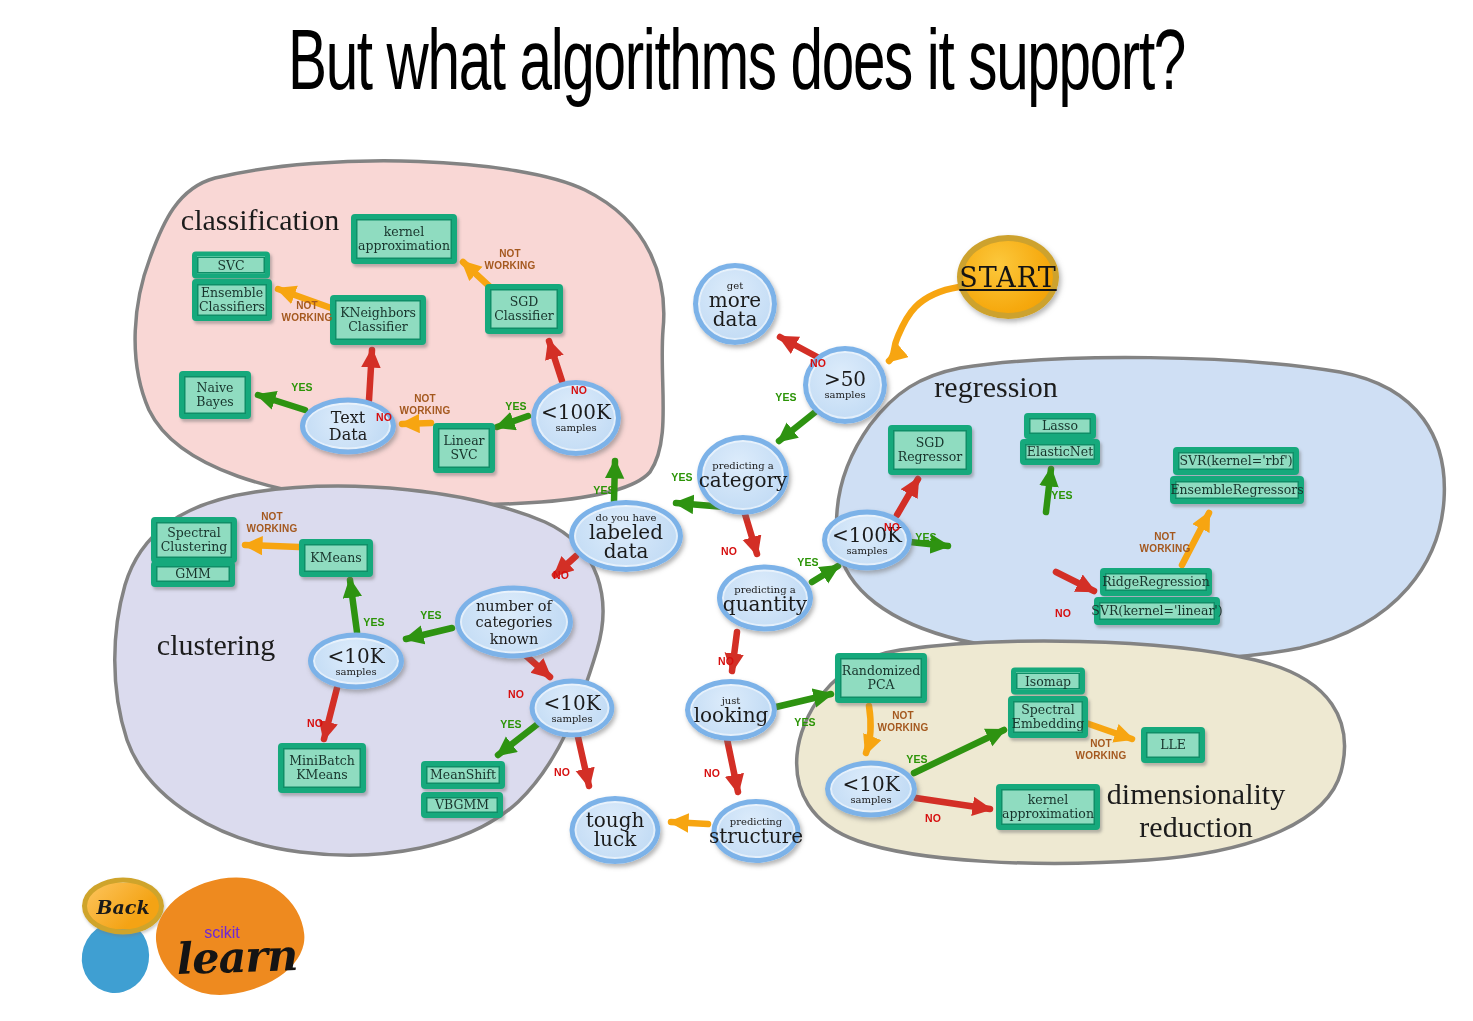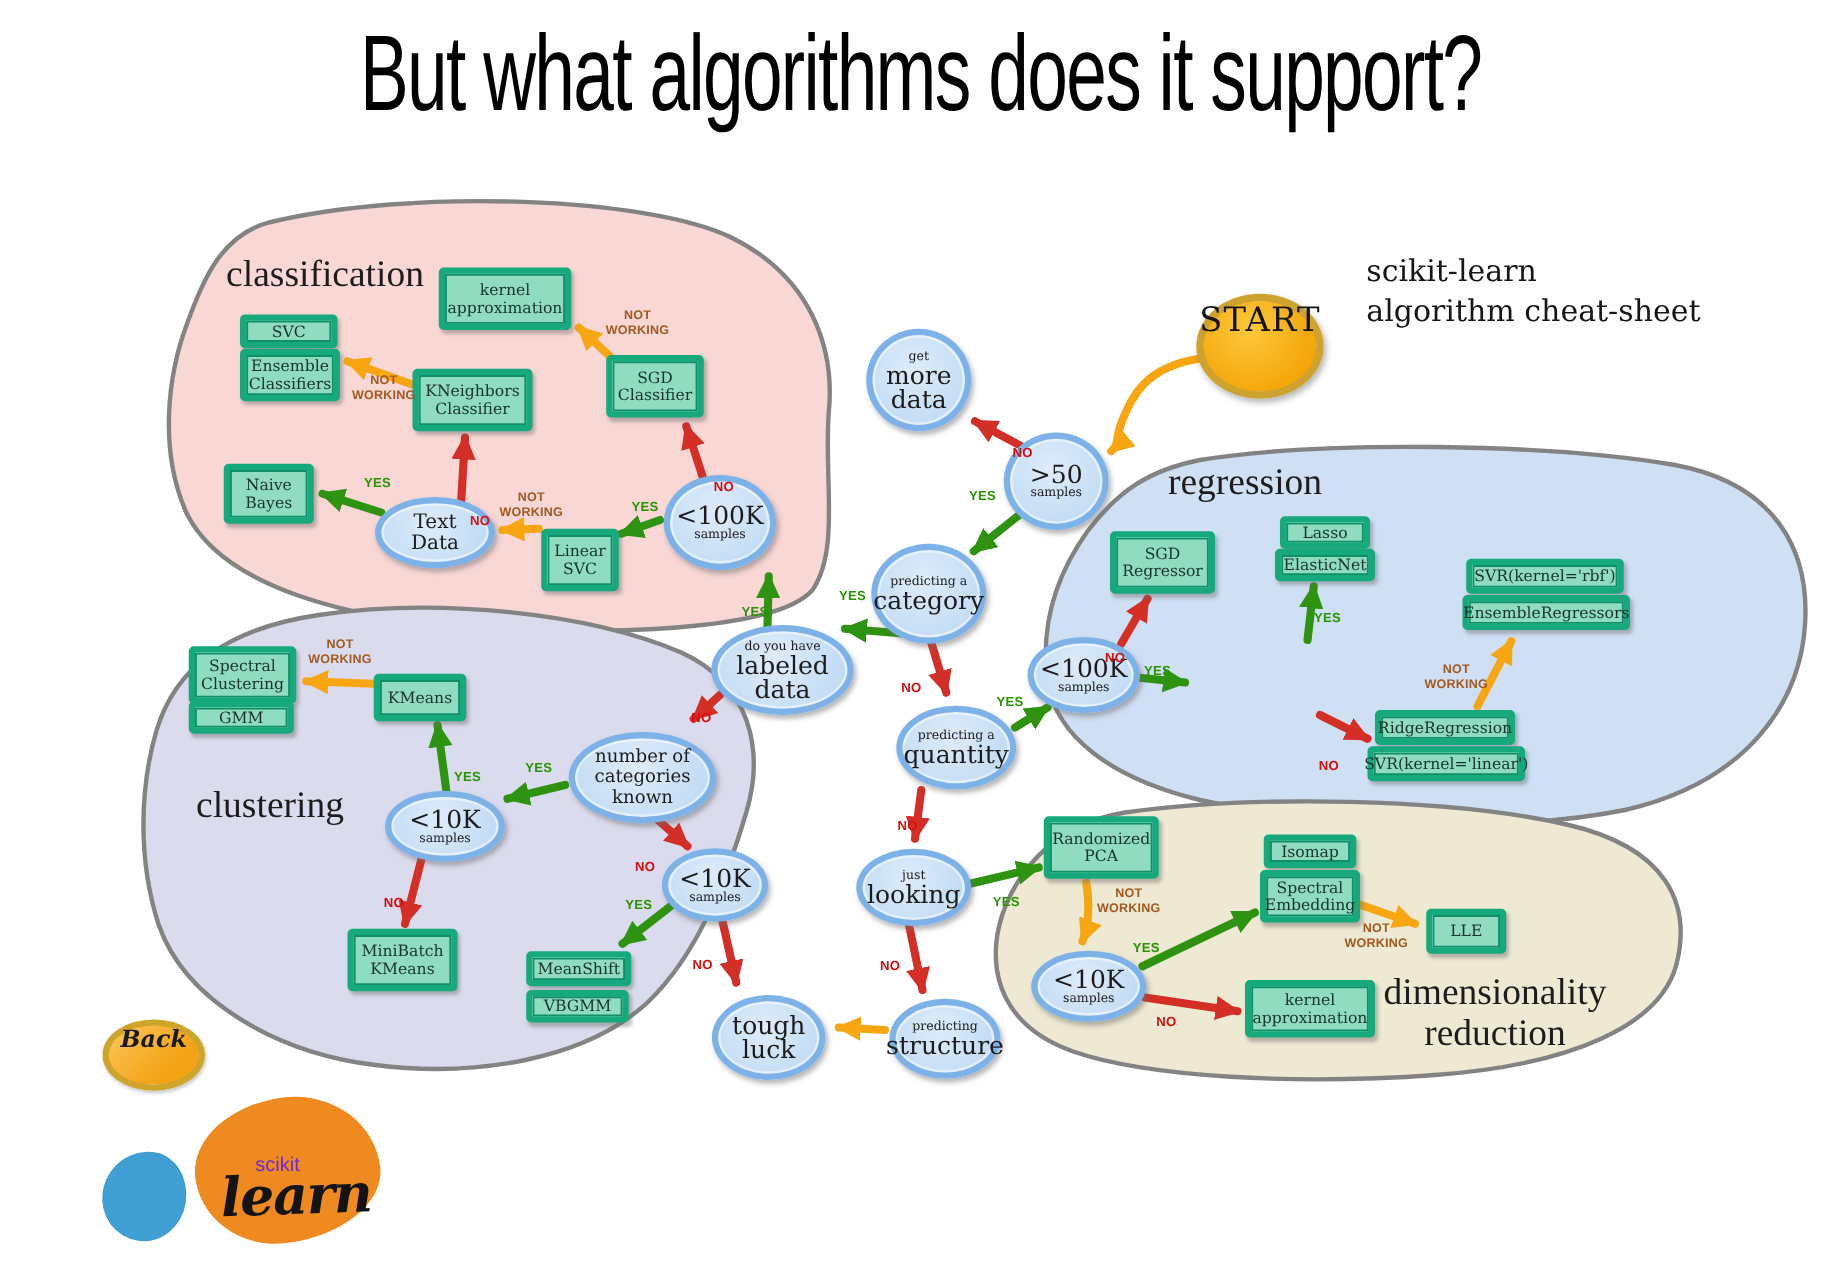--- a/index.html
+++ b/index.html
@@ -40,51 +40,49 @@
             font-family:"Liberation Sans", sans-serif; font-weight:bold; font-size:10.5px;
             text-align:center; white-space:pre-line; line-height:1.15; letter-spacing:.2px; }
   .yes { color:#2b9406; }
   .no  { color:#d60f0f;margin-top:24px; }
   .nw  { color:#a4581e; font-size:10px; }
 
   .start-node { position:absolute; z-index:3; left:1008px; top:277px; width:102px; height:84px;
           transform:translate(-50%,-50%);
           background:radial-gradient(circle at 40% 32%, #fcc83c 0%, #f6a90e 65%, #f09c00 100%);
           border:6px solid #cda22e; border-radius:50%;
-          display:flex; justify-content:center;
+          display:flex; align-items:center; justify-content:center;
           font-size:27px; color:#141414; letter-spacing:1px;
-          box-shadow:2px 3px 5px rgba(110,110,110,.5); }
-
-  .back-btn { position:absolute; z-index:3; left:123px; top:844px; width:82px; height:57px;
+          box-shadow:2px 3px 5px rgba(110,110,110,.5);text-decoration:underline; }
+
+  .back-btn { position:absolute; z-index:3; left:123px; top:906px; width:82px; height:57px;
           transform:translate(-50%,-50%);
           background:linear-gradient(135deg,#fdc55e 0%,#f4a314 70%);
           border:5px solid #cfa42b; border-radius:50%;
-          display:flex; align-items:flex-start; justify-content:center;
+          display:flex; align-items:center; justify-content:center;
           font-style:italic; font-weight:bold; font-size:19px; color:#1a1a1a;
           box-shadow:1px 2px 3px rgba(120,120,120,.4); cursor:pointer; }
 
   .logo-blue  { position:absolute; z-index:2; left:82px; top:921px; width:67px; height:72px;
           background:#3f9fd2; border-radius:55% 45% 50% 50% / 52% 50% 50% 48%;
           transform:rotate(8deg); }
   .logo-orange{ position:absolute; z-index:3; left:156px; top:878px; width:148px; height:116px;
           background:#ee8a1f; border-radius:53% 47% 56% 44% / 48% 55% 45% 52%;
           transform:rotate(-6deg); }
   .logo-scikit{ position:absolute; z-index:4; left:222px; top:933px; transform:translate(-50%,-50%);
           font-family:"Liberation Sans", sans-serif; font-size:16px; color:#6d28d9; }
   .logo-learn { position:absolute; z-index:4; left:237px; top:957px; transform:translate(-50%,-50%) rotate(-2deg);
           font-style:italic; font-weight:bold; font-size:43px; color:#141414; letter-spacing:-1px; }
 </style>
 </head>
 <body>
 
 <div class="stage">
 
   <div class="title">But what algorithms does it support?</div>
-  <div class="subtitle">scikit-learn
-algorithm cheat-sheet</div>
 
   <svg class="canvas" width="1473" height="1021" viewBox="0 0 1473 1021">
     <defs>
       <marker id="mg" markerWidth="3.8" markerHeight="3.4" refX="2.7" refY="1.5" orient="auto">
         <path d="M0,0 L3.1,1.5 L0,3 Z" fill="#2e9311"></path>
         </marker>
       <marker id="mr" markerWidth="3.8" markerHeight="3.4" refX="2.7" refY="1.5" orient="auto">
         <path d="M0,0 L3.1,1.5 L0,3 Z" fill="#d32f26"></path>
         </marker>
       <marker id="mo" markerWidth="3.8" markerHeight="3.4" refX="2.7" refY="1.5" orient="auto">

